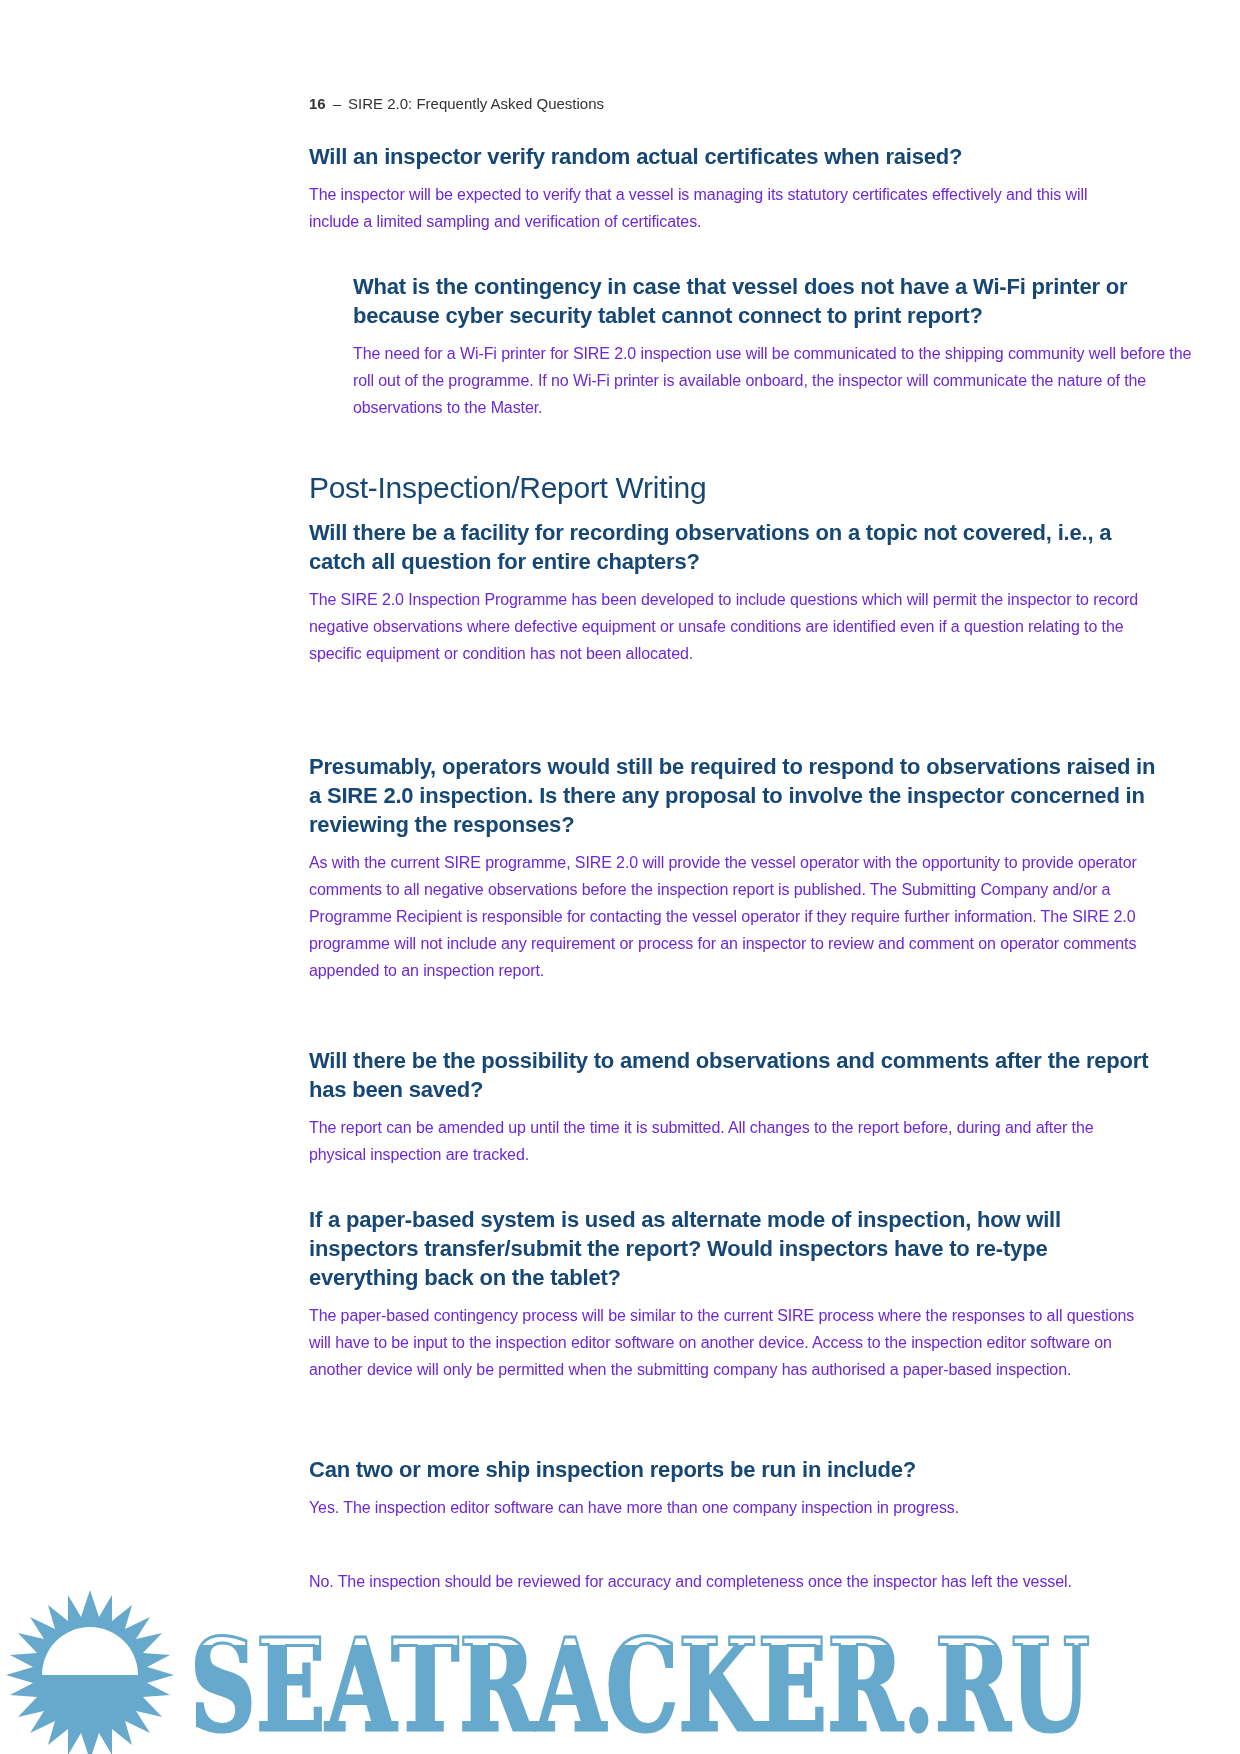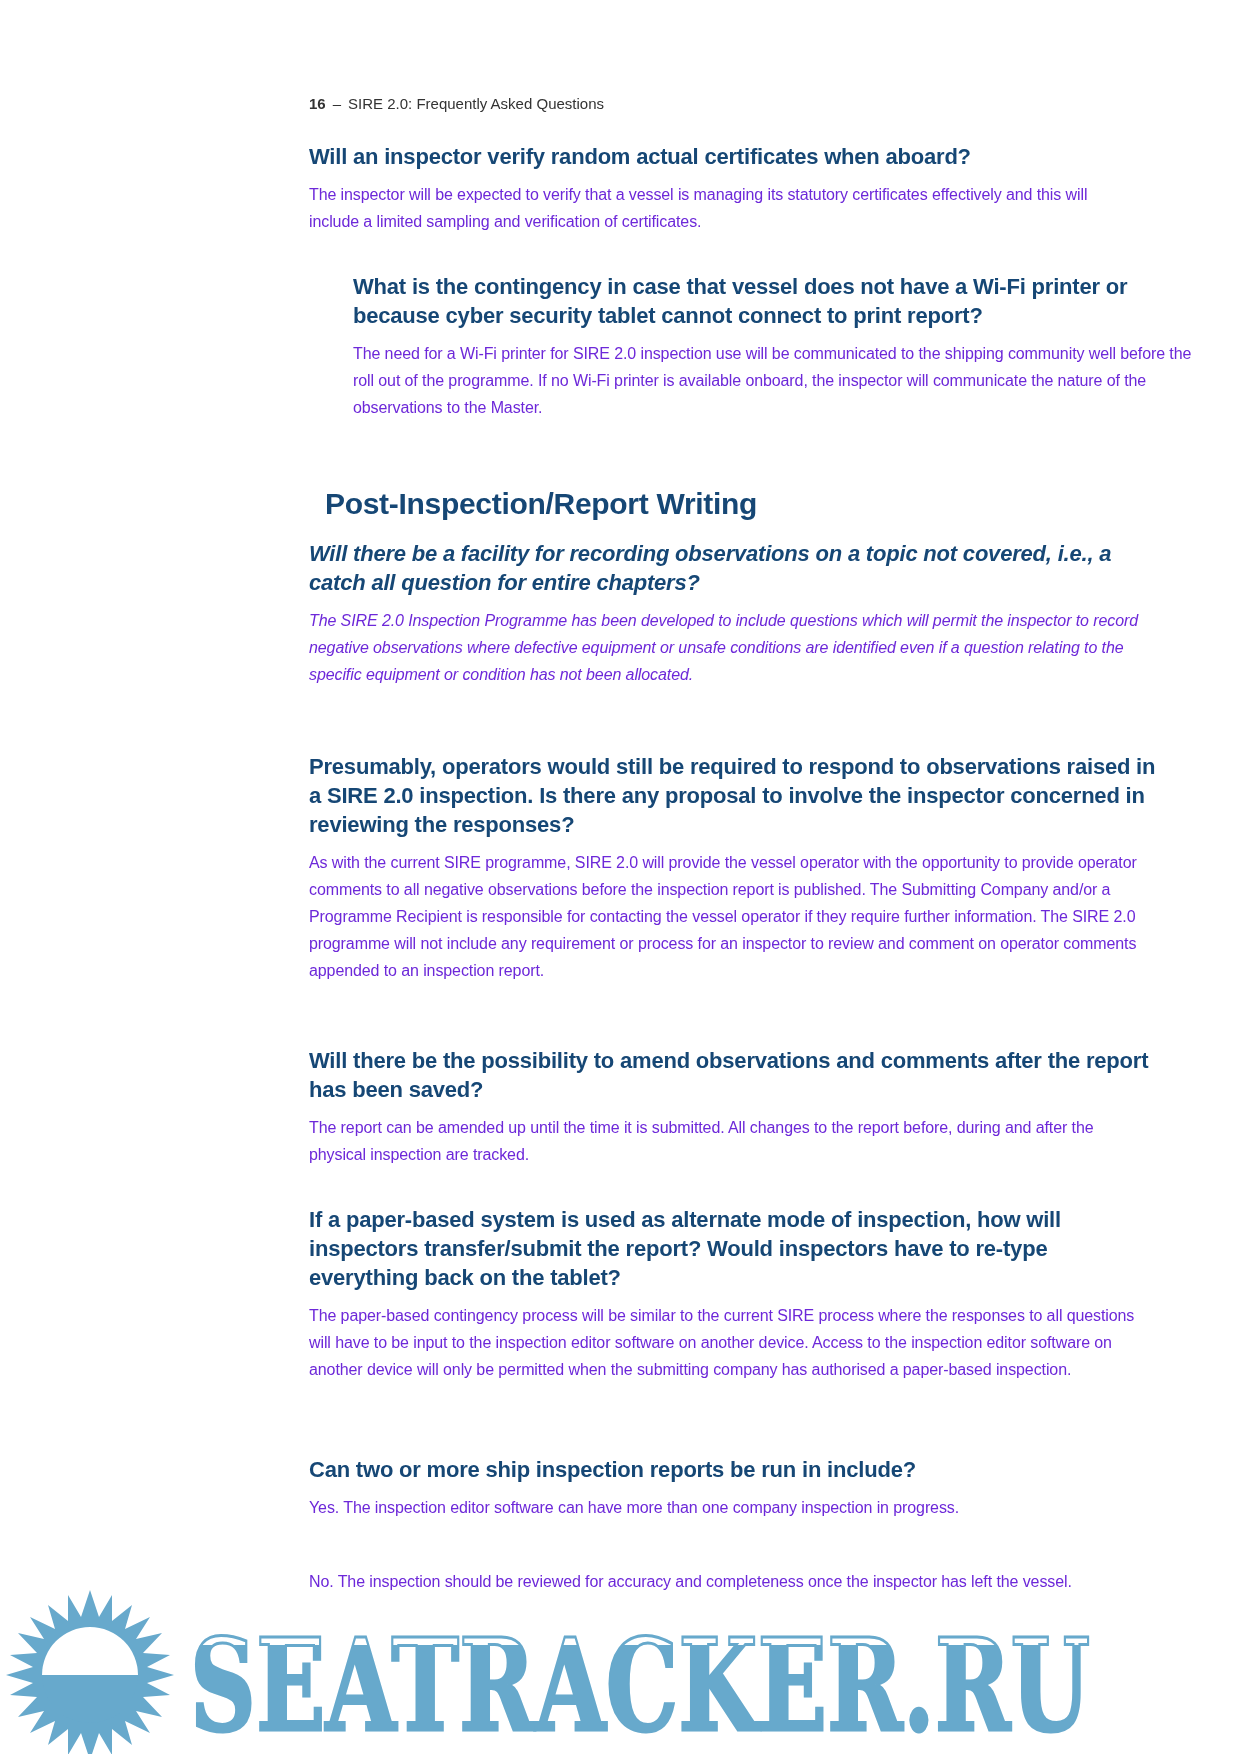--- a/index.html
+++ b/index.html
@@ -53,25 +53,25 @@
       font-size: 16px;
       line-height: 27px;
       color: #6d28d9;
       margin: 10px 0 0 0;
       letter-spacing: -0.1px;
     }
     .section-title {
       position: absolute;
       left: 0;
       top: 470px;
-      font-weight: bold;
+      font-weight: normal;
       font-size: 30px;
       line-height: 36px;
       color: #164775;
-      margin: 16px;
+      margin: 0;
       letter-spacing: -0.3px;
     }
     .watermark {
       position: absolute;
       left: 0;
       top: 1580px;
       width: 1240px;
       height: 174px;
       pointer-events: none;
     }
@@ -79,32 +79,32 @@
 </head>
 <body>
 
 <div class="page">
 
   <div class="running-header">
     <span class="page-num">16</span><span class="dash">–</span><span>SIRE 2.0: Frequently Asked Questions</span>
   </div>
 
   <div class="block" style="top:142px;">
-    <h3 class="question">Will an inspector verify random actual certificates when aboard?</h3>
+    <h3 class="question">Will an inspector verify random actual certificates when raised?</h3>
     <p class="answer" style="width:790px;">The inspector will be expected to verify that a vessel is managing its statutory certificates effectively and this will include a limited sampling and verification of certificates.</p>
   </div>
 
   <div class="block" style="top:272px;margin-left:44px;">
     <h3 class="question" style="width:840px;">What is the contingency in case that vessel does not have a Wi-Fi printer or because cyber security tablet cannot connect to print report?</h3>
     <p class="answer" style="width:850px;">The need for a Wi-Fi printer for SIRE 2.0 inspection use will be communicated to the shipping community well before the roll out of the programme. If no Wi-Fi printer is available onboard, the inspector will communicate the nature of the observations to the Master.</p>
   </div>
 
   <h2 class="section-title">Post-Inspection/Report Writing</h2>
 
-  <div class="block" style="top:539px;font-style:italic;">
+  <div class="block" style="top:518px;">
     <h3 class="question" style="width:820px;">Will there be a facility for recording observations on a topic not covered, i.e., a catch all question for entire chapters?</h3>
     <p class="answer" style="width:830px;">The SIRE 2.0 Inspection Programme has been developed to include questions which will permit the inspector to record negative observations where defective equipment or unsafe conditions are identified even if a question relating to the specific equipment or condition has not been allocated.</p>
   </div>
 
   <div class="block" style="top:752px;">
     <h3 class="question" style="width:850px;">Presumably, operators would still be required to respond to observations raised in a SIRE 2.0 inspection. Is there any proposal to involve the inspector concerned in reviewing the responses?</h3>
     <p class="answer" style="width:840px;">As with the current SIRE programme, SIRE 2.0 will provide the vessel operator with the opportunity to provide operator comments to all negative observations before the inspection report is published. The Submitting Company and/or a Programme Recipient is responsible for contacting the vessel operator if they require further information. The SIRE 2.0 programme will not include any requirement or process for an inspector to review and comment on operator comments appended to an inspection report.</p>
   </div>
 
   <div class="block" style="top:1046px;">

